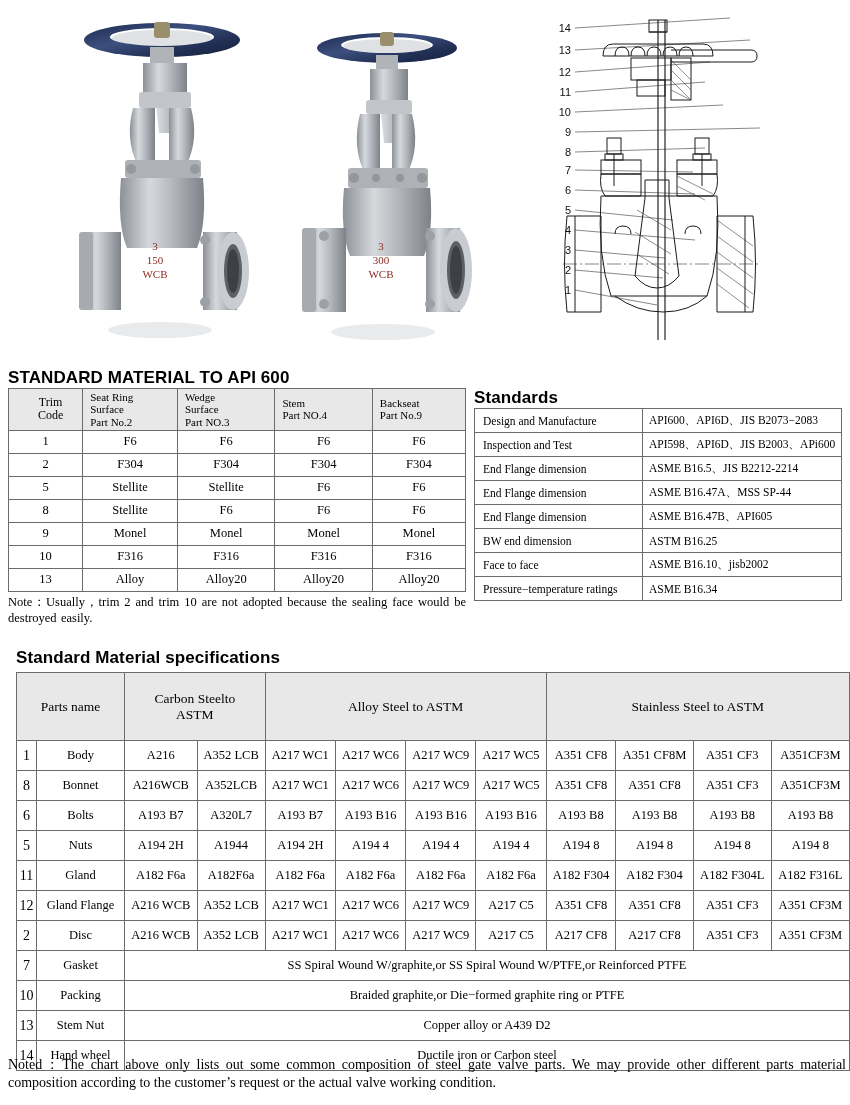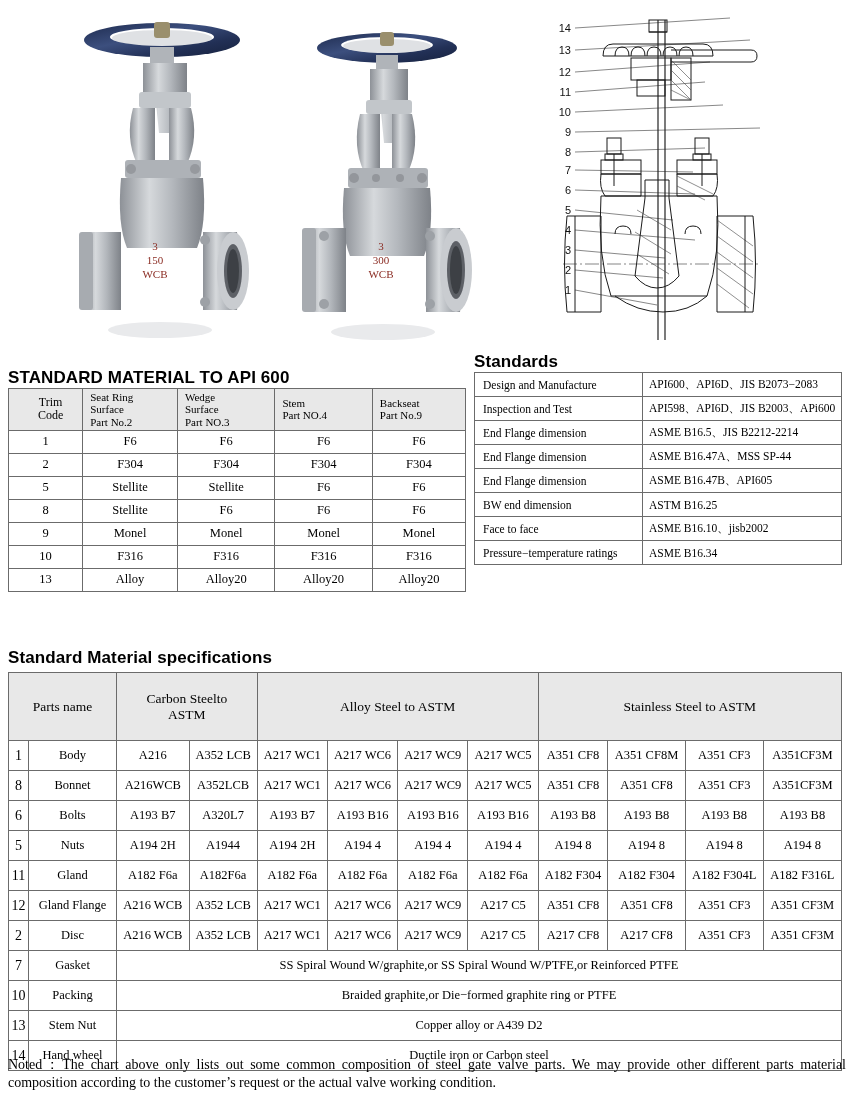--- a/index.html
+++ b/index.html
@@ -71,27 +71,27 @@
   .trim-table td.hdr.ctr { text-align: center; padding-left: 13px; font-size: 12px; line-height: 1.15;}
   .note {
     font-size: 12.5px;
     line-height: 1.25;
     margin-top: 3px;
     text-align: justify;
     word-spacing: 1.2px;
   }
 
   
-  .std-wrap { position: absolute; left: 474px; top: 352px; width: 368px; }
+  .std-wrap { position: absolute; left: 474px; top: 388px; width: 368px; }
   .std-table { width: 368px; font-size: 11.5px; }
   .std-table td { height: 24px; text-align: left; padding-left: 8px; }
   .std-table td.val { padding-left: 6px; }
 
   
-  .spec-wrap { position: absolute; left: 8px; top: 648px; width: 774px; }
+  .spec-wrap { position: absolute; left: 16px; top: 648px; width: 774px; }
   .spec-table { width: 834px; font-size: 12.5px; }
   .spec-table td { height: 30px; }
   .spec-table td.hdr {
     height: 68px;
     font-size: 13.5px;
   }
   .spec-table td.num {
     width: 20px;
     font-size: 14px;
     padding: 0;
@@ -372,20 +372,21 @@
           </tr>
           <tr>
             <td>13</td>
             <td>Alloy</td>
             <td>Alloy20</td>
             <td>Alloy20</td>
             <td>Alloy20</td>
           </tr>
         </tbody>
     </table>
+    <div class="note">Note：Usually，trim 2 and trim 10 are not adopted because the sealing face would be destroyed easily.</div>
   </div>
 
   <div class="std-wrap">
     <div class="heading">Standards</div>
     <table class="tbl std-table">
       <tbody id="std-body">
           <tr>
             <td style="width: 168px;">Design and Manufacture</td>
             <td class="val">API600、API6D、JIS B2073−2083</td>
           </tr>

